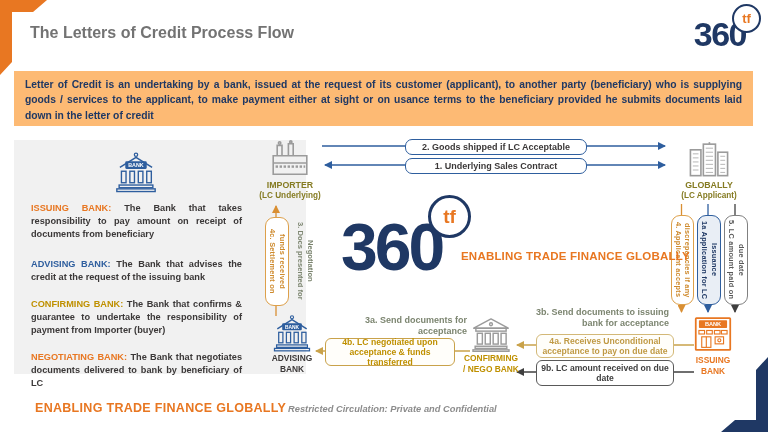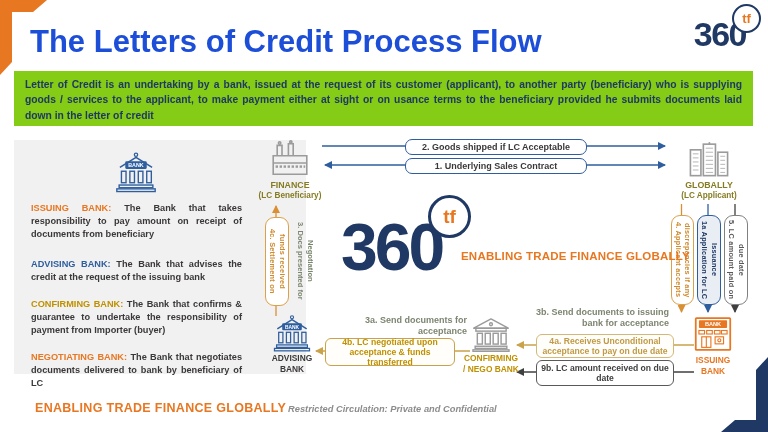--- a/index.html
+++ b/index.html
@@ -1,26 +1,26 @@
 <!DOCTYPE html>
 <html><head>
 <meta charset="utf-8">
 <style>
   html,body{margin:0;padding:0;background:#fff;}
   .slide{position:relative;width:768px;height:432px;background:#fff;overflow:hidden;
          font-family:"Liberation Sans",sans-serif;}
   .abs{position:absolute;}
   
-  .title{position:absolute;left:30px;top:24px;margin:0;font-size:31px;font-weight:600;color:#1d4ed8;}
+  .title{position:absolute;left:30px;top:24px;margin:0;font-size:16px;font-weight:600;color:#737373;}
   .brand{position:absolute;top:0;right:6px;width:80px;height:60px;}
   .brand-num{position:absolute;right:16px;top:15px;font-size:34px;font-weight:800;color:#1F3864;letter-spacing:-1.5px;}
   .brand-circle{position:absolute;right:1px;top:4px;width:25px;height:25px;border:2px solid #1F3864;border-radius:50%;
                 background:#fff;display:flex;align-items:center;justify-content:center;color:#E87722;font-weight:800;font-size:13px;}
   
-  .desc{position:absolute;left:14px;top:71px;width:739px;height:55px;background:#84cc16;color:#1F3864;
+  .desc{position:absolute;left:14px;top:71px;width:739px;height:55px;background:#fdba74;color:#1F3864;
         font-weight:700;font-size:10.3px;line-height:1.5;padding:6px 11px;box-sizing:border-box;text-align:justify;}
   
   .panel{position:absolute;left:14px;top:140px;width:244px;height:234px;background:#F1F1F1;padding-left:48px;}
   .panel-icon{position:absolute;left:99px;top:11px;width:46px;height:42px;}
   .def{position:absolute;left:17px;width:211px;margin:0;font-size:9.2px;line-height:1.42;color:#3B3838;
        font-weight:600;text-align:justify;}
   .def .term{font-weight:800;}
   .t-orange{color:#E87722;} .t-blue{color:#2E5E9E;} .t-gold{color:#BF9000;}
   .d1{top:62px;} .d2{top:118px;} .d3{top:158px;} .d4{top:211px;}
   
@@ -143,22 +143,22 @@
       <rect x="7" y="31" width="3" height="3"></rect>
         <rect x="12" y="31" width="3" height="3"></rect>
         <rect x="17" y="31" width="3" height="3"></rect>
       <rect x="22" y="31" width="3" height="3"></rect>
         <rect x="27" y="31" width="3" height="3"></rect>
         <rect x="32" y="31" width="3" height="3"></rect>
       <rect x="37" y="31" width="3" height="3"></rect>
         <rect x="42" y="31" width="2" height="3"></rect>
     </g>
   </svg>
-  <div class="ent-name olive" style="left:248px;top:180px;width:84px;font-size:8.8px;">FINANCE</div>
-  <div class="ent-name olive" style="left:240px;top:191px;width:100px;font-size:8.2px;">(LC Beneficiary)</div>
+  <div class="ent-name olive" style="left:248px;top:180px;width:84px;font-size:8.8px;">IMPORTER</div>
+  <div class="ent-name olive" style="left:240px;top:191px;width:100px;font-size:8.2px;">(LC Underlying)</div>
 
   <svg class="abs" style="left:688px;top:141px;" width="42" height="37" viewBox="0 0 52 44">
     <g fill="none" stroke="#9B9B9B" stroke-width="2">
       <rect x="3" y="10" width="13" height="32"></rect>
         <rect x="19" y="3" width="15" height="39"></rect>
         <rect x="37" y="13" width="12" height="29"></rect>
       <path d="M26.5 3 V0.5"></path>
     </g>
     <g stroke="#B5B5B5" stroke-width="1.2">
       <path d="M6 15 h7 M6 20 h7 M6 25 h7 M6 30 h7 M6 35 h7"></path>

